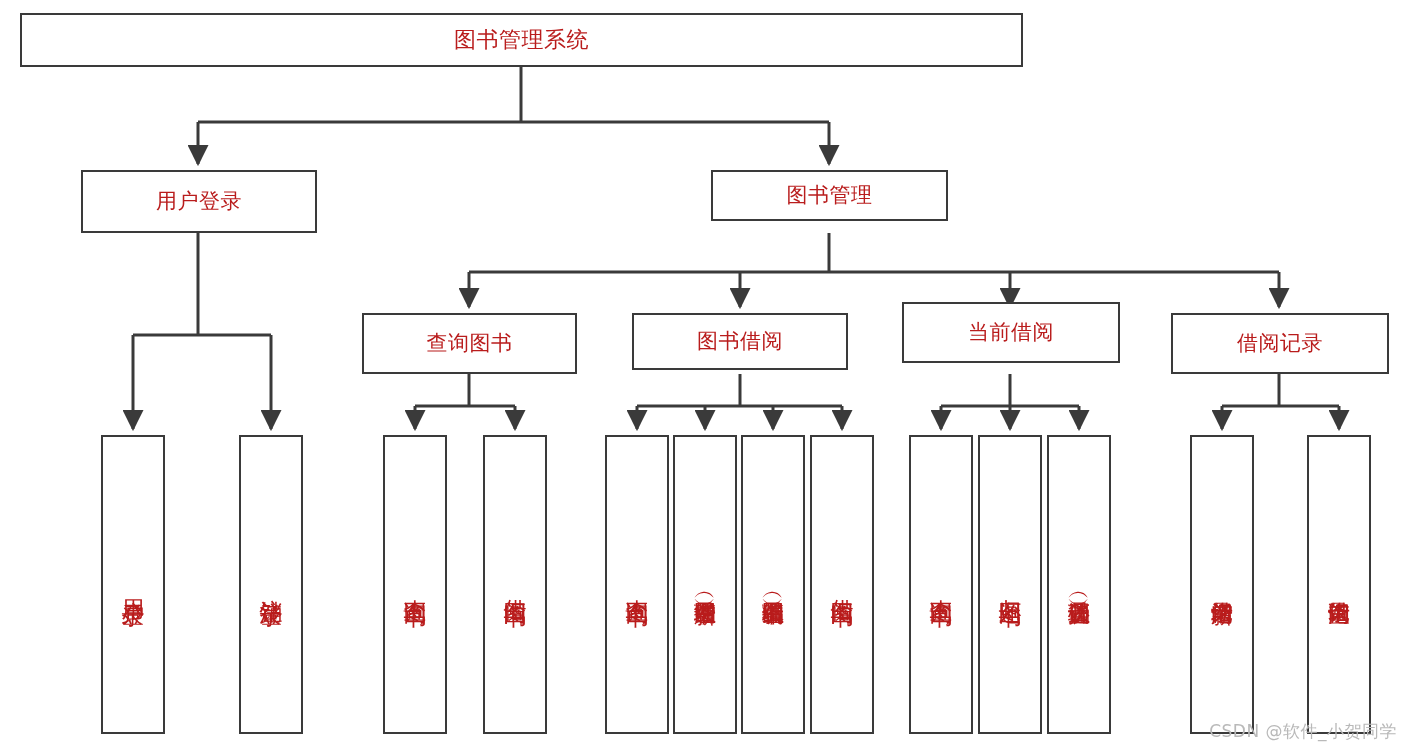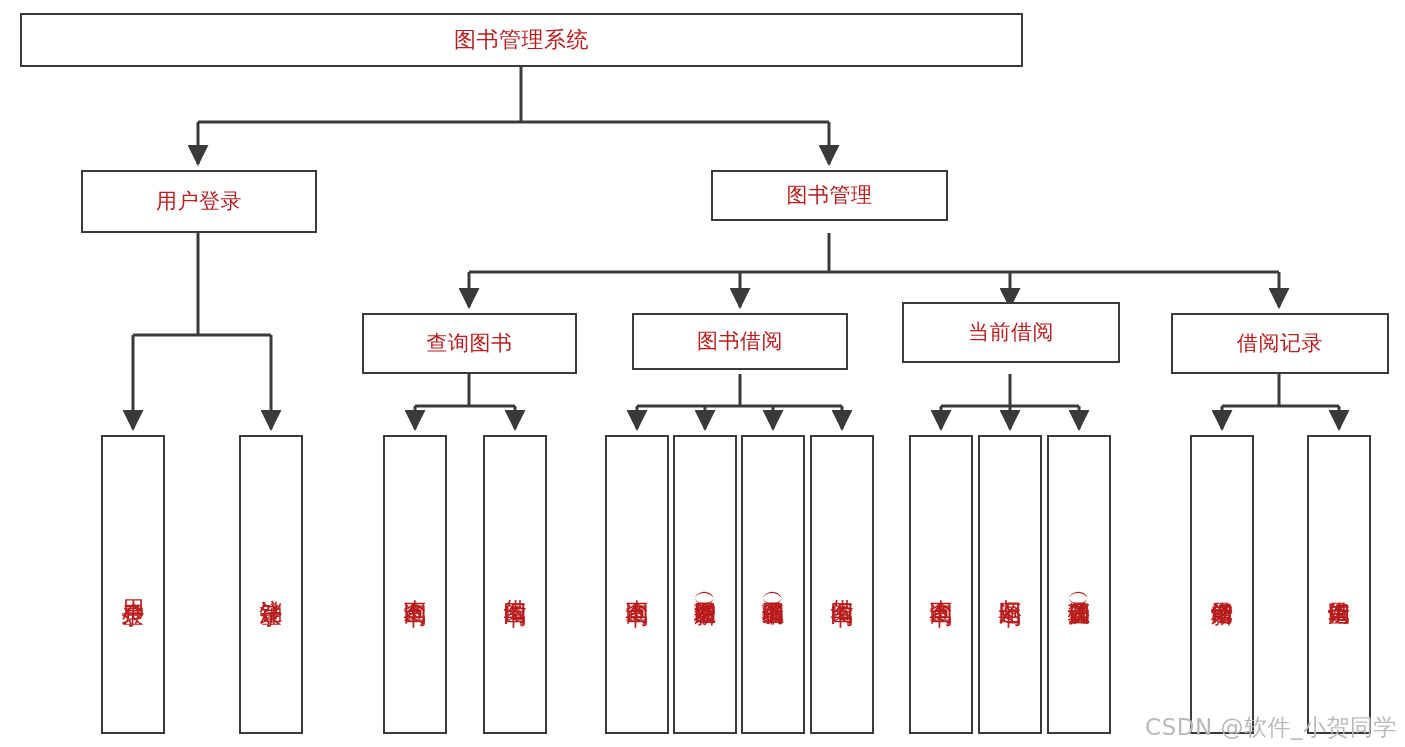--- a/index.html
+++ b/index.html
@@ -69,21 +69,21 @@
     max-height: 100%;
   }
   .node.vert.tight .node-label {
     font-size: 22px;
     letter-spacing: 0px;
   }
   .watermark {
     position: absolute;
     right: 8px;
     bottom: 4px;
-    font-size: 23px;
+    font-size: 17px;
     color: #b9b9b9;
     letter-spacing: 0.5px;
     white-space: nowrap;
   }
 </style>
 </head>
 <body>
 
 <div id="canvas">
 

